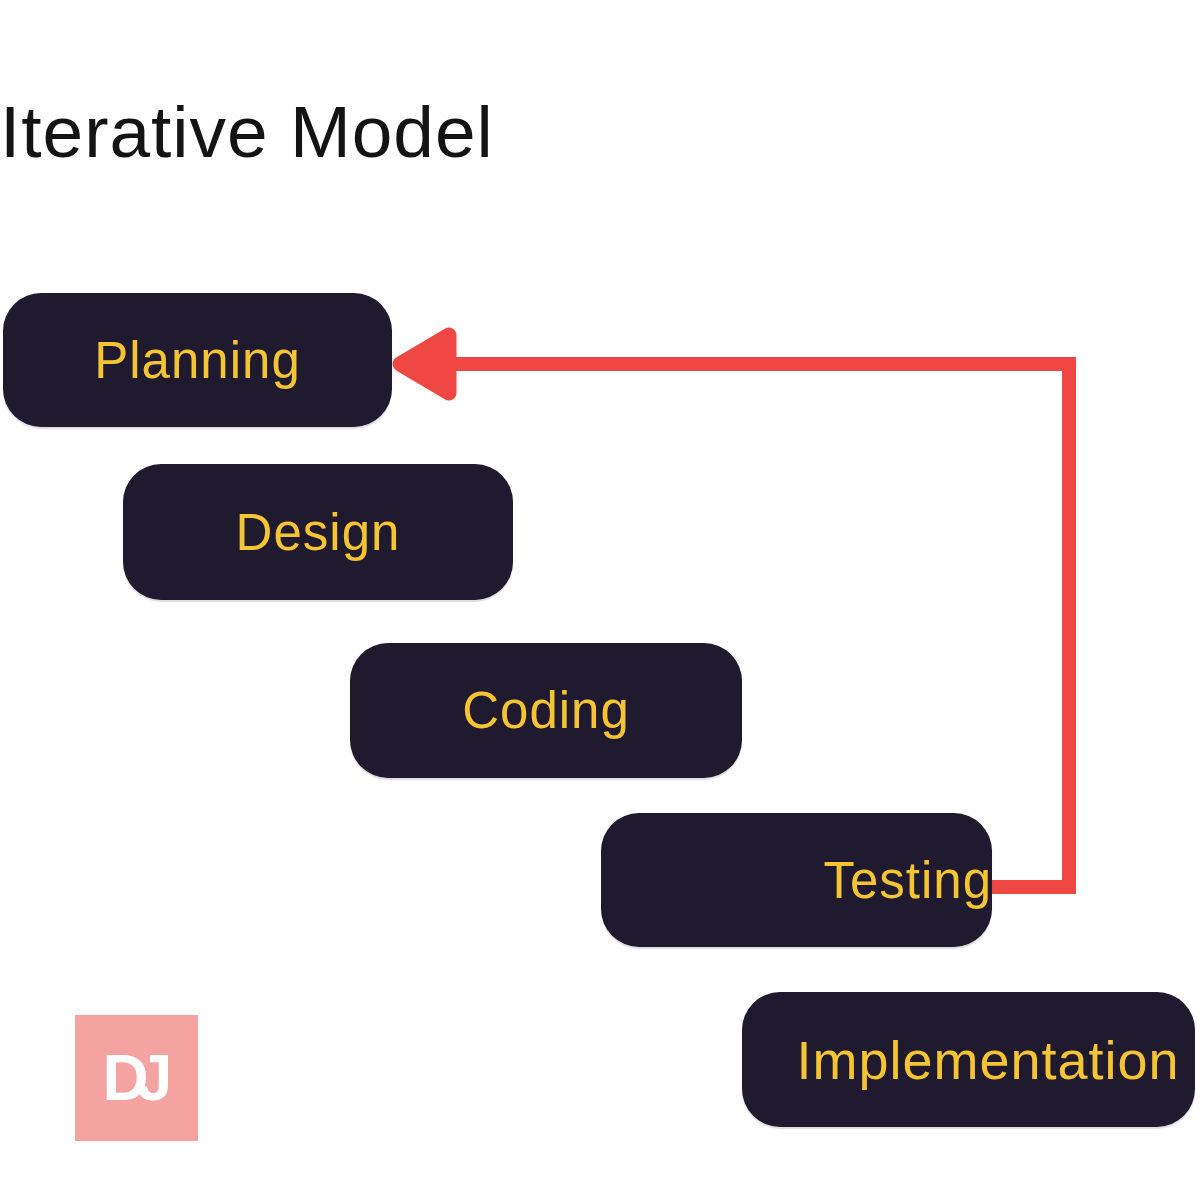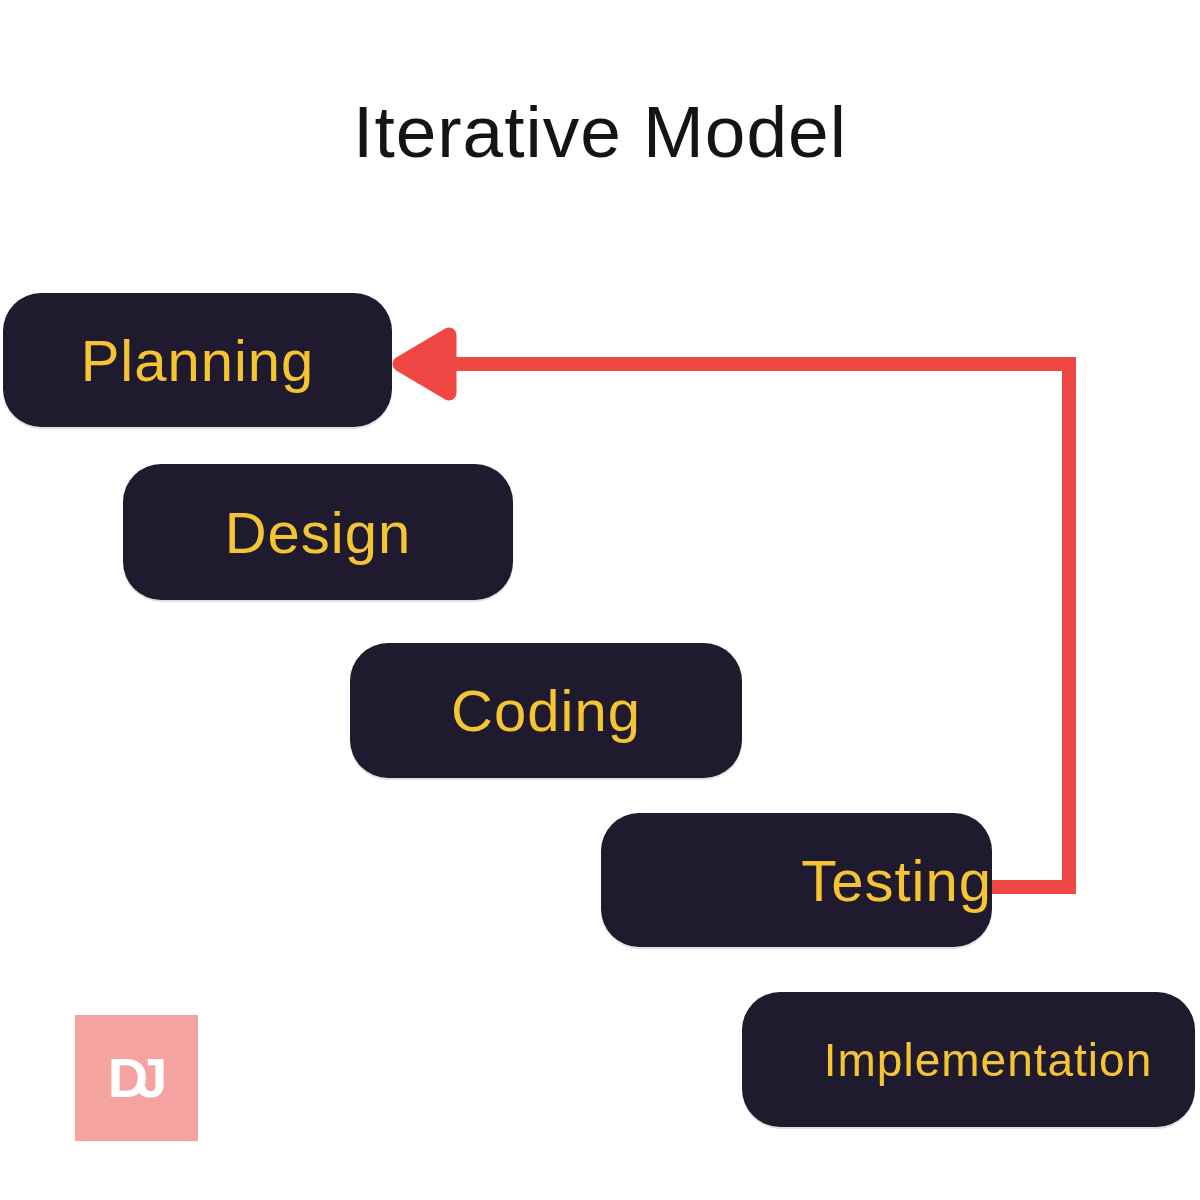--- a/index.html
+++ b/index.html
@@ -20,65 +20,65 @@
   }
   .canvas {
     position: relative;
     width: 1200px; height: 1200px;
     background: var(--background);
   }
   .title {
     position: absolute;
     top: 90px; left: 0;
     width: 1200px;
-    text-align: center;
+    text-align: left;
     font-size: 73px;
     font-weight: 300;
     letter-spacing: 1px;
     color: var(--title-color);
   }
   .step {
     position: absolute;
     background: var(--box-background);
     border-radius: 38px;
     color: var(--box-label);
     display: flex;
     align-items: center;
     justify-content: center;
-    font-size: 58px;
+    font-size: 51px;
     font-weight: 400;
     letter-spacing: 1px;
     box-shadow: 0 2px 1px rgba(32, 26, 46, 0.15);
   }
   .step-planning       { left: 3px;   top: 293px; width: 389px; height: 134px; }
   .step-design         { left: 123px; top: 464px; width: 390px; height: 136px; }
   .step-coding         { left: 350px; top: 643px; width: 392px; height: 135px; }
   .step-testing        { left: 601px; top: 813px; width: 391px; height: 134px; justify-content: flex-end; }
-  .step-implementation { left: 742px; top: 992px; width: 453px; height: 135px; font-size: 46px; padding-left: 39px; }
+  .step-implementation { left: 742px; top: 992px; width: 453px; height: 135px; font-size: 54px; padding-left: 39px; }
   .arrow-svg {
     position: absolute;
     left: 0; top: 0;
     width: 1200px; height: 1200px;
     pointer-events: none;
   }
   .arrow-line { stroke: var(--arrow); stroke-width: 14; fill: none; }
   .arrow-head { fill: var(--arrow); stroke: var(--arrow); stroke-width: 15; stroke-linejoin: round; }
   .logo {
     position: absolute;
     left: 75px; top: 1015px;
     width: 123px; height: 126px;
     background: var(--logo-background);
     display: flex;
     align-items: center;
     justify-content: center;
     overflow: hidden;
   }
   .logo span {
     color: var(--logo-text-color);
-    font-size: 56px;
+    font-size: 64px;
     font-weight: 700;
     letter-spacing: -12px;
     padding-right: 10px;
     line-height: 1;
   }
 </style>
 </head>
 <body>
 
 <div class="canvas">

